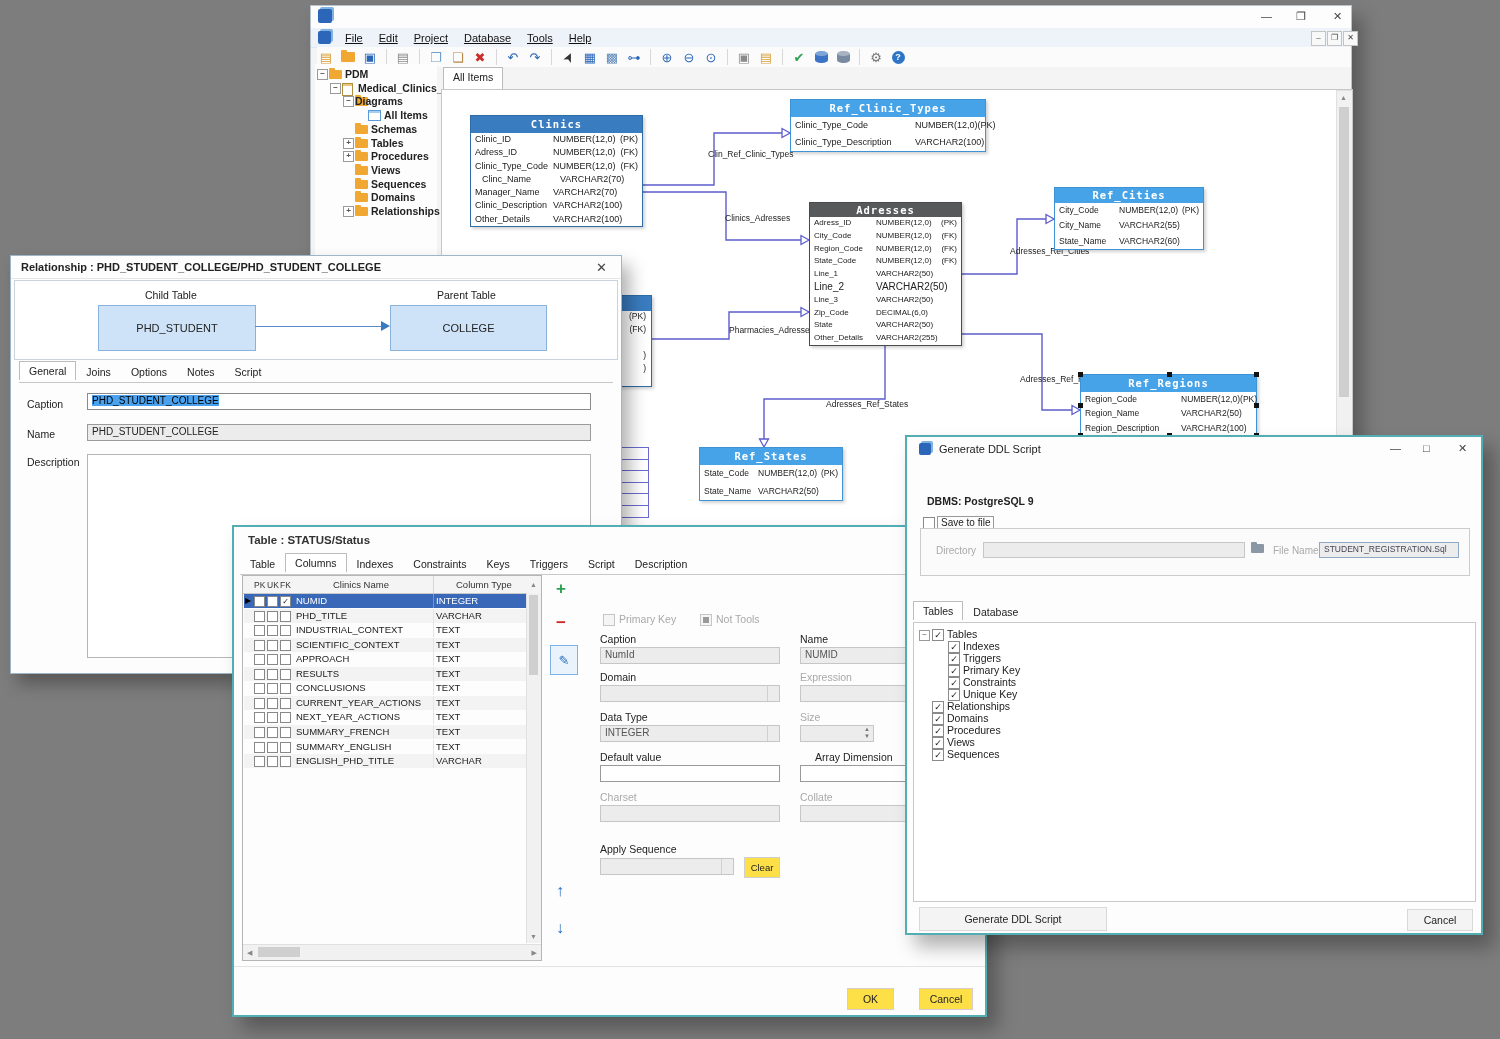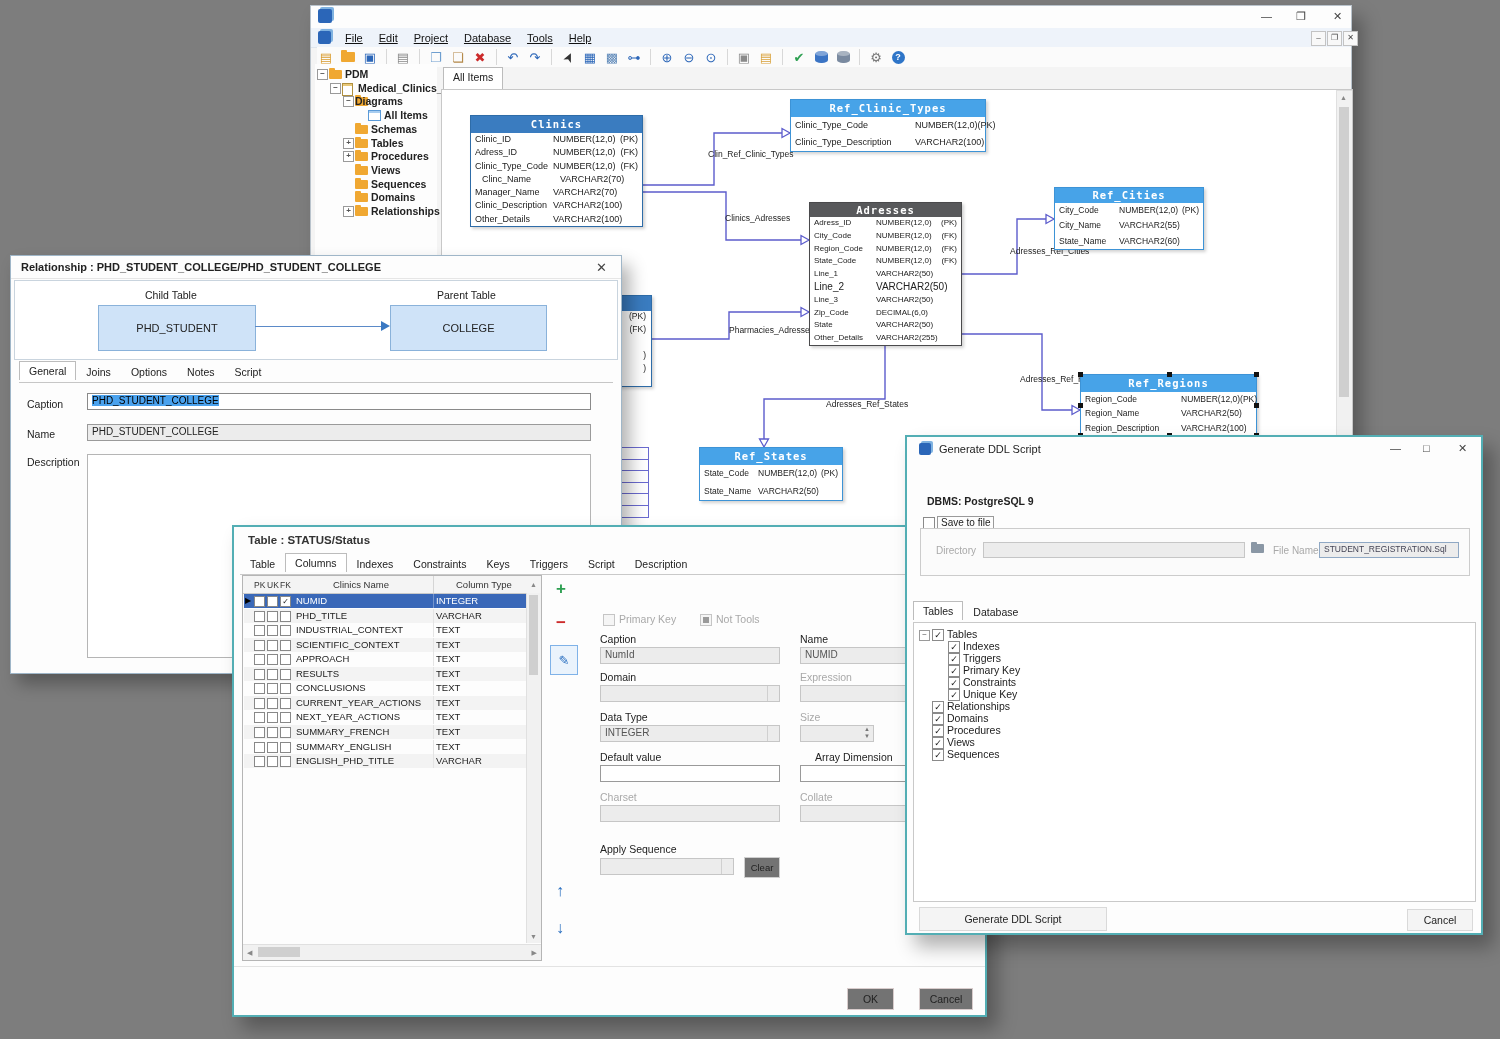--- a/index.html
+++ b/index.html
@@ -26,21 +26,21 @@
   .ename{flex:0 0 auto;}
   .etype{flex:1 1 auto;}
   .ekey{flex:0 0 auto;}
   .handle{position:absolute;width:5px;height:5px;background:#111;}
   .fld{position:absolute;border:1px solid #c6c6c6;font-size:10px;color:#555;
        padding:1px 4px;overflow:hidden;white-space:nowrap;}
   .fldlabel{position:absolute;font-size:10.5px;color:#222;white-space:nowrap;}
   .gray{color:#a9a9a9;}
   .cb{position:absolute;width:10px;height:10px;border:1px solid #8a8a8a;background:#fff;
       font-size:9px;line-height:10px;text-align:center;color:#222;}
-  .btn{position:absolute;background:#737373;border:1px solid #d8cccc;font-size:10.5px;color:#222;
+  .btn{position:absolute;background:#fde047;border:1px solid #d8cccc;font-size:10.5px;color:#222;
        display:flex;align-items:center;justify-content:center;}
   .gridrow{position:absolute;left:1px;right:15px;height:14px;font-size:9.5px;white-space:nowrap;}
   .gcb{position:absolute;top:2px;width:9px;height:9px;border:1px solid #888;background:#fff;
        font-size:8px;line-height:9px;text-align:center;color:#222;}
   .scroll{position:absolute;background:#f1f1f1;border:1px solid #e0e0e0;}
   .thumb{position:absolute;background:#cfcfcf;}
   .sarrow{position:absolute;font-size:7px;color:#888;text-align:center;}
   svg text{font-family:"Liberation Sans",sans-serif;}
 </style>
 </head>

